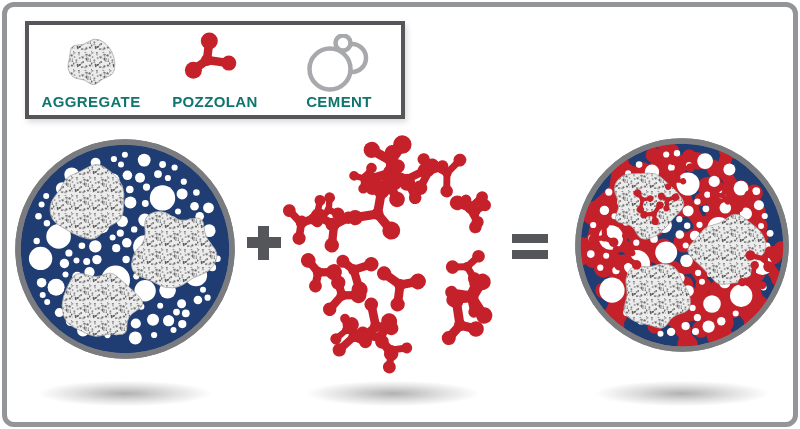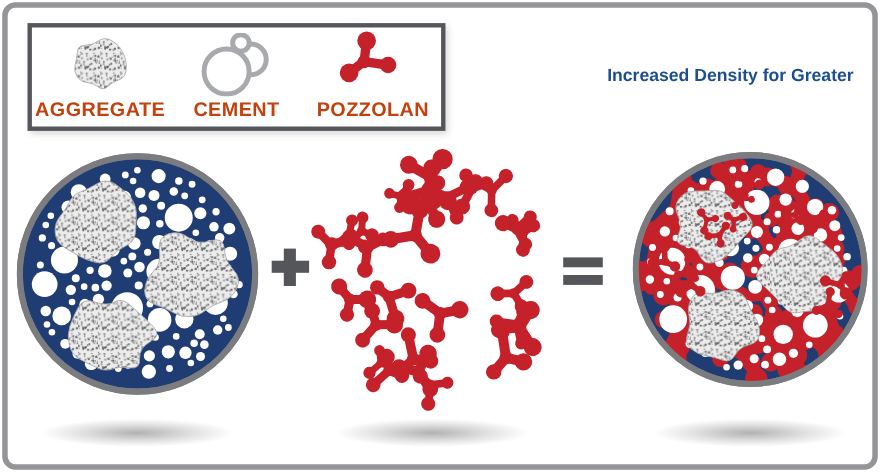--- a/index.html
+++ b/index.html
@@ -7,21 +7,21 @@
        font-family:"Liberation Sans",sans-serif;}
   .frame{position:absolute;left:2px;top:2px;width:786px;height:415px;
          border:5px solid #939598;border-radius:12px;background:#fff;}
   
   .legend{position:absolute;left:18px;top:14px;width:372px;height:90px;
           border:4px solid #55565A;background:#fff;display:flex;
           box-shadow:2px 3px 6px rgba(0,0,0,0.15);}
   .legend-item{flex:1;display:flex;flex-direction:column;align-items:center;
                justify-content:flex-end;padding-bottom:5px;}
   .legend-icon{height:60px;display:flex;align-items:flex-end;justify-content:center;}
-  .legend-label{font-size:18px;font-weight:bold;color:#c2410c;letter-spacing:0.4px;
+  .legend-label{font-size:15px;font-weight:bold;color:#0f766e;letter-spacing:0.4px;
                 margin-top:1px;}
   
   .heading{position:absolute;left:521px;top:53px;width:272px;text-align:center;
            color:#1D4E91;font-weight:bold;font-size:16px;line-height:20px;}
   
   .fig{position:absolute;}
   #left-circle{left:8px;top:132px;width:220px;height:220px;}
   #cluster{left:256px;top:113px;width:260px;height:260px;}
   #right-circle{left:568px;top:131px;width:214px;height:214px;}
   
@@ -101,49 +101,48 @@
   <div class="legend">
     <div class="legend-item">
       <div class="legend-icon" id="icon-aggregate">
           <svg width="72" height="58" viewBox="0 0 72 58">
             <path d="M 58.9 23.4 Q 60.5 29.0 59.5 34.9 Q 58.5 40.8 52.7 42.8 Q 46.8 44.7 42.9 48.6 Q 38.9 52.6 34.3 49.0 Q 29.8 45.4 24.1 44.9 Q 18.5 44.5 15.2 39.7 Q 11.9 34.9 13.3 29.4 Q 14.8 23.8 15.3 17.4 Q 15.8 11.1 22.5 11.1 Q 29.2 11.0 34.1 7.4 Q 39.1 3.7 44.7 6.0 Q 50.2 8.4 53.8 13.1 Q 57.4 17.8 58.9 23.4 Z" fill="url(#speckle)" stroke="#ABABAB" stroke-width="0.8"></path>
           </svg>
         </div>
       <div class="legend-label">AGGREGATE</div>
     </div>
     <div class="legend-item">
-      <div class="legend-icon" id="icon-cement">
-          <svg width="72" height="58" viewBox="0 0 72 58">
-            <circle cx="49" cy="24" r="14" fill="#fff" stroke="#A7A9AC" stroke-width="4.5"></circle>
-            <circle cx="27" cy="35" r="20.5" fill="#fff" stroke="#A7A9AC" stroke-width="4.5"></circle>
-            <circle cx="40" cy="9" r="7.5" fill="#fff" stroke="#A7A9AC" stroke-width="4.5"></circle>
-          </svg>
-        </div>
-      <div class="legend-label">CEMENT</div>
-    </div>
-    <div class="legend-item">
       <div class="legend-icon" id="icon-pozzolan">
           <svg width="72" height="62" viewBox="0 0 72 62">
             <g>
               <circle cx="28" cy="30" r="6" fill="#C5212A"></circle>
               <line x1="28" y1="30" x2="30.3" y2="11.1" stroke="#C5212A" stroke-width="8.5" stroke-linecap="round"></line>
               <circle cx="30.3" cy="11.1" r="8.5" fill="#C5212A"></circle>
               <line x1="28" y1="30" x2="49.8" y2="33.1" stroke="#C5212A" stroke-width="8.5" stroke-linecap="round"></line>
               <circle cx="49.8" cy="33.1" r="7.5" fill="#C5212A"></circle>
               <line x1="28" y1="30" x2="14.4" y2="40.2" stroke="#C5212A" stroke-width="8.5" stroke-linecap="round"></line>
               <circle cx="14.4" cy="40.2" r="8.5" fill="#C5212A"></circle>
             </g>
           </svg>
         </div>
       <div class="legend-label">POZZOLAN</div>
     </div>
+    <div class="legend-item">
+      <div class="legend-icon" id="icon-cement">
+          <svg width="72" height="58" viewBox="0 0 72 58">
+            <circle cx="49" cy="24" r="14" fill="#fff" stroke="#A7A9AC" stroke-width="4.5"></circle>
+            <circle cx="27" cy="35" r="20.5" fill="#fff" stroke="#A7A9AC" stroke-width="4.5"></circle>
+            <circle cx="40" cy="9" r="7.5" fill="#fff" stroke="#A7A9AC" stroke-width="4.5"></circle>
+          </svg>
+        </div>
+      <div class="legend-label">CEMENT</div>
+    </div>
   </div>
 
   <div class="heading">
-    <div>Increased Density for Greater</div>
   </div>
 
   <div class="fig" id="left-circle"><svg width="220" height="220" viewBox="-110 -110 220 220">
         <defs>
           <clipPath id="left-circleclip">
             <circle r="105"></circle>
           </clipPath>
         </defs>
         <circle r="107" fill="#1F3D73" stroke="#7A7C7F" stroke-width="5.5"></circle>
         <g clip-path="url(#left-circleclip)">

